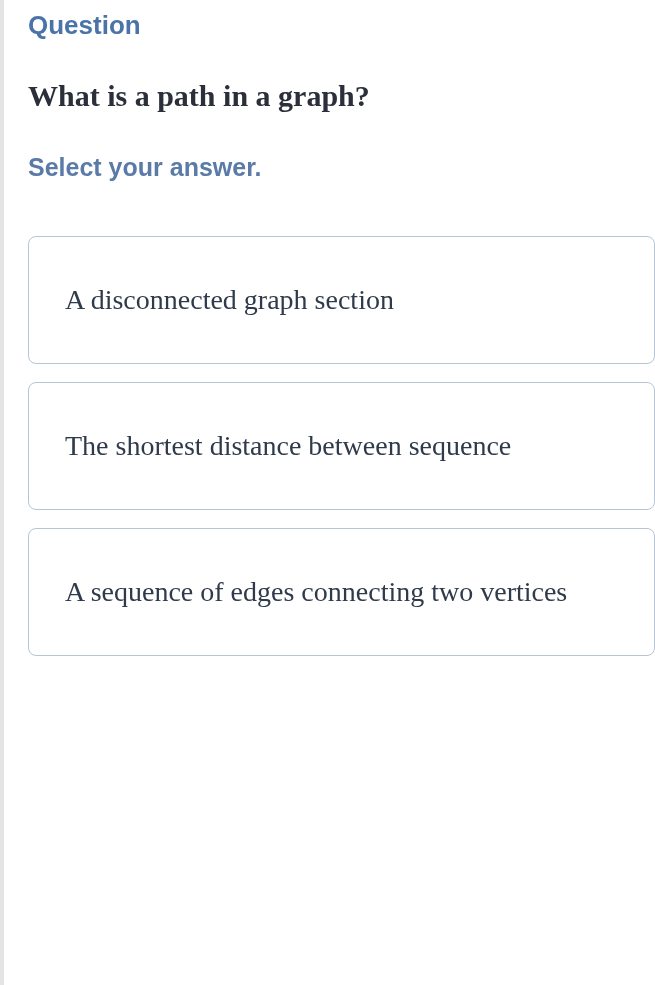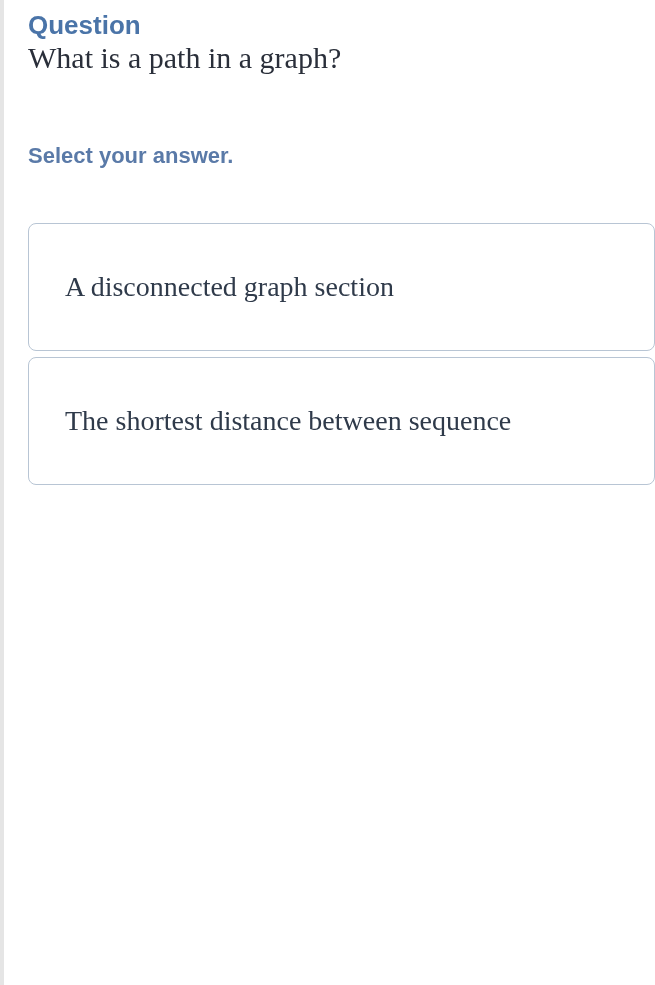--- a/index.html
+++ b/index.html
@@ -15,38 +15,39 @@
     overflow: hidden;
     border-left: 4px solid #e5e5e5;
     padding-left: 24px;
     padding-top: 10px;
   }
   .question-label {
     font-family: -apple-system, BlinkMacSystemFont, 'Segoe UI', Arial, sans-serif;
     font-size: 26px;
     font-weight: 700;
     color: #4a74a8;
+    margin-bottom: 38px;
   }
   .question-text {
     font-size: 30px;
-    font-weight: 400;
+    font-weight: 700;
     color: #2a2f3a;
-    margin-bottom: 68px;
+    margin-bottom: 40px;
   }
   .select-label {
     font-family: -apple-system, BlinkMacSystemFont, 'Segoe UI', Arial, sans-serif;
-    font-size: 22px;
+    font-size: 25px;
     font-weight: 700;
     color: #5a7aa8;
     margin-bottom: 54px;
   }
   .answers {
     display: flex;
     flex-direction: column;
-    gap: 6px;
+    gap: 18px;
   }
   .answer-option {
     border: 1px solid #b8c5d4;
     border-radius: 8px;
     padding: 42px 36px;
     font-size: 28px;
     color: #2f3a4a;
     line-height: 1.5;
     cursor: pointer;
     background: #ffffff;
@@ -61,13 +62,16 @@
 
 <div class="select-label">Select your answer.</div>
 
 <div class="answers">
   <div class="answer-option">
     <span>A disconnected graph section</span>
   </div>
   <div class="answer-option">
     <span>The shortest distance between sequence</span>
   </div>
+  <div class="answer-option">
+    <span>A sequence of edges connecting two vertices</span>
+  </div>
 </div>
 
 </body></html>

